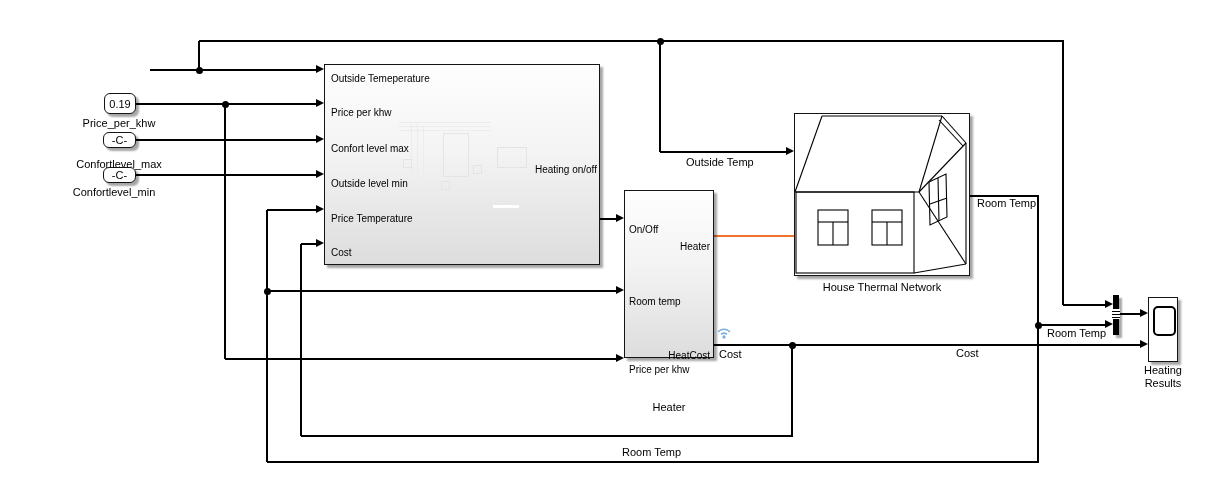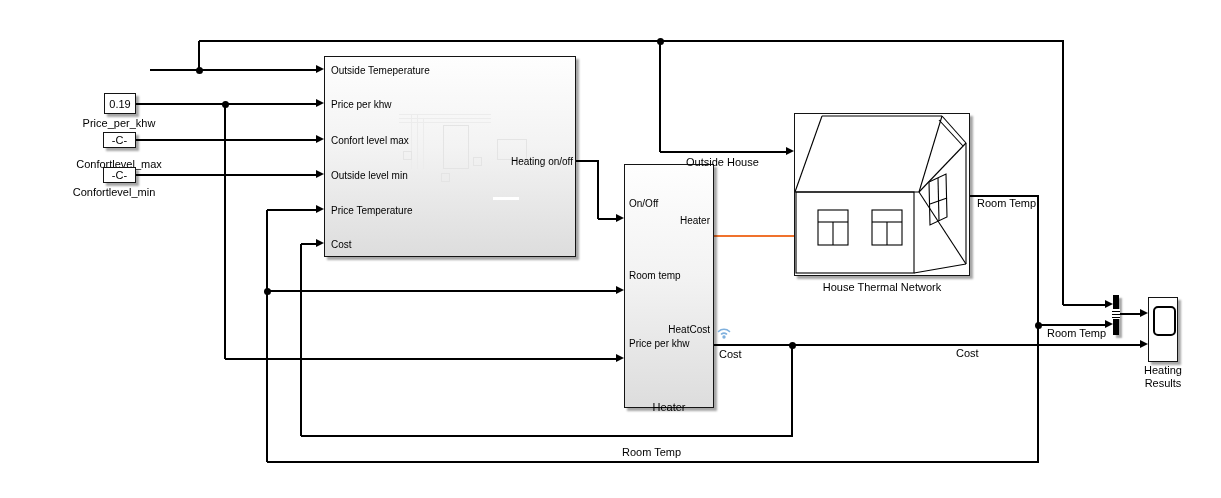--- a/index.html
+++ b/index.html
@@ -11,21 +11,21 @@
   .wh{position:absolute;height:1.6px;background:#000;}
   .wv{position:absolute;width:1.6px;background:#000;}
   .wh.phys{height:2px;background:#f0722d;}
   .ar{position:absolute;width:0;height:0;border-top:4.5px solid transparent;
       border-bottom:4.5px solid transparent;border-left:8px solid #000;}
   .dot{position:absolute;width:7px;height:7px;background:#000;border-radius:50%;}
   
   .blk{position:absolute;background:#fff;border:1.5px solid #141414;box-sizing:border-box;
        box-shadow:3px 3px 2px rgba(0,0,0,0.35);}
   .grad{background:linear-gradient(180deg,#fefefe 0%,#f3f3f3 45%,#dddddd 100%);}
-  .small{display:flex;align-items:center;justify-content:center;font-size:11px;border-radius:0;}
+  .small{display:flex;align-items:center;justify-content:center;font-size:11px;border-radius:6px;}
   .from{border-radius:4px;display:flex;align-items:center;justify-content:center;font-size:12px;}
   .port{position:absolute;font-size:10px;line-height:12px;white-space:nowrap;}
   .blabel{position:absolute;font-size:11px;line-height:13px;text-align:center;}
   .wlabel{position:absolute;font-size:11px;line-height:12px;white-space:nowrap;}
   .pv{position:absolute;border:1px solid #e4e4e4;background:transparent;}
   .pvl{position:absolute;background:#ececec;}
   .scope-screen{position:absolute;left:4px;top:8px;width:19px;height:26px;
       border:2px solid #000;border-radius:5px;}
   .mux{position:absolute;background:#000;box-shadow:3px 3px 2px rgba(0,0,0,0.35);}
   .mux-glyph{position:absolute;left:-1px;top:14px;width:8px;height:10px;background:
@@ -99,21 +99,21 @@
   <div class="blk small" style="left:103px;top:132px;width:33px;height:16px">
     <span>-C-</span>
   </div>
   <div class="blabel" style="left:60px;top:158px;width:118px">Confortlevel_max</div>
 
   <div class="blk small" style="left:103px;top:167px;width:33px;height:16px">
     <span>-C-</span>
   </div>
   <div class="blabel" style="left:55px;top:186px;width:118px">Confortlevel_min</div>
 
-  <div class="blk grad" style="left:324px;top:56px;width:252px;height:201px">
+  <div class="blk grad" style="left:324px;top:64px;width:276px;height:201px">
 
     <div class="pvl" style="left:74px;top:57px;width:92px;height:1px"></div>
     <div class="pvl" style="left:74px;top:61px;width:92px;height:1px"></div>
     <div class="pvl" style="left:74px;top:65px;width:92px;height:1px"></div>
     <div class="pvl" style="left:86px;top:58px;width:1px;height:54px"></div>
     <div class="pvl" style="left:92px;top:58px;width:1px;height:54px"></div>
     <div class="pvl" style="left:98px;top:62px;width:1px;height:50px"></div>
     <div class="pv" style="left:118px;top:68px;width:24px;height:42px"></div>
     <div class="pv" style="left:172px;top:82px;width:28px;height:19px"></div>
     <div class="pv" style="left:78px;top:94px;width:7px;height:7px"></div>
@@ -123,21 +123,21 @@
 
     <div class="port" style="left:6px;top:8px">Outside Temeperature</div>
     <div class="port" style="left:6px;top:42px">Price per khw</div>
     <div class="port" style="left:6px;top:78px">Confort level max</div>
     <div class="port" style="left:6px;top:113px">Outside level min</div>
     <div class="port" style="left:6px;top:148px">Price Temperature</div>
     <div class="port" style="left:6px;top:182px">Cost</div>
     <div class="port" style="right:2px;top:99px">Heating on/off</div>
   </div>
 
-  <div class="blk grad" style="left:624px;top:164px;width:90px;height:244px">
+  <div class="blk grad" style="left:624px;top:190px;width:90px;height:168px">
     <div class="port" style="left:4px;top:33px">On/Off</div>
     <div class="port" style="left:4px;top:105px">Room temp</div>
     <div class="port" style="left:4px;top:173px">Price per khw</div>
     <div class="port" style="right:3px;top:50px">Heater</div>
     <div class="port" style="right:3px;top:159px">HeatCost</div>
   </div>
   <div class="blabel" style="left:624px;top:401px;width:90px">Heater</div>
 
   <svg style="position:absolute;left:716px;top:322px" width="16" height="18" viewBox="0 0 16 18">
     <path d="M2.5 9.5 A8 8 0 0 1 13.5 9.5" fill="none" stroke="#7fb0dd" stroke-width="1.6" stroke-linecap="round"></path>
@@ -175,20 +175,20 @@
 
   <div class="mux" style="left:1113px;top:295px;width:6px;height:40px">
     <div class="mux-glyph"></div>
   </div>
 
   <div class="blk" style="left:1148px;top:297px;width:30px;height:65px">
     <div class="scope-screen"></div>
   </div>
   <div class="blabel" style="left:1137px;top:364px;width:52px">Heating Results</div>
 
-  <div class="wlabel" style="left:686px;top:156px">Outside House</div>
+  <div class="wlabel" style="left:686px;top:156px">Outside Temp</div>
   <div class="wlabel" style="left:977px;top:197px">Room Temp</div>
   <div class="wlabel" style="left:1047px;top:327px">Room Temp</div>
   <div class="wlabel" style="left:622px;top:446px">Room Temp</div>
   <div class="wlabel" style="left:719px;top:348px">Cost</div>
   <div class="wlabel" style="left:956px;top:347px">Cost</div>
 
 </div>
 
 </body></html>

